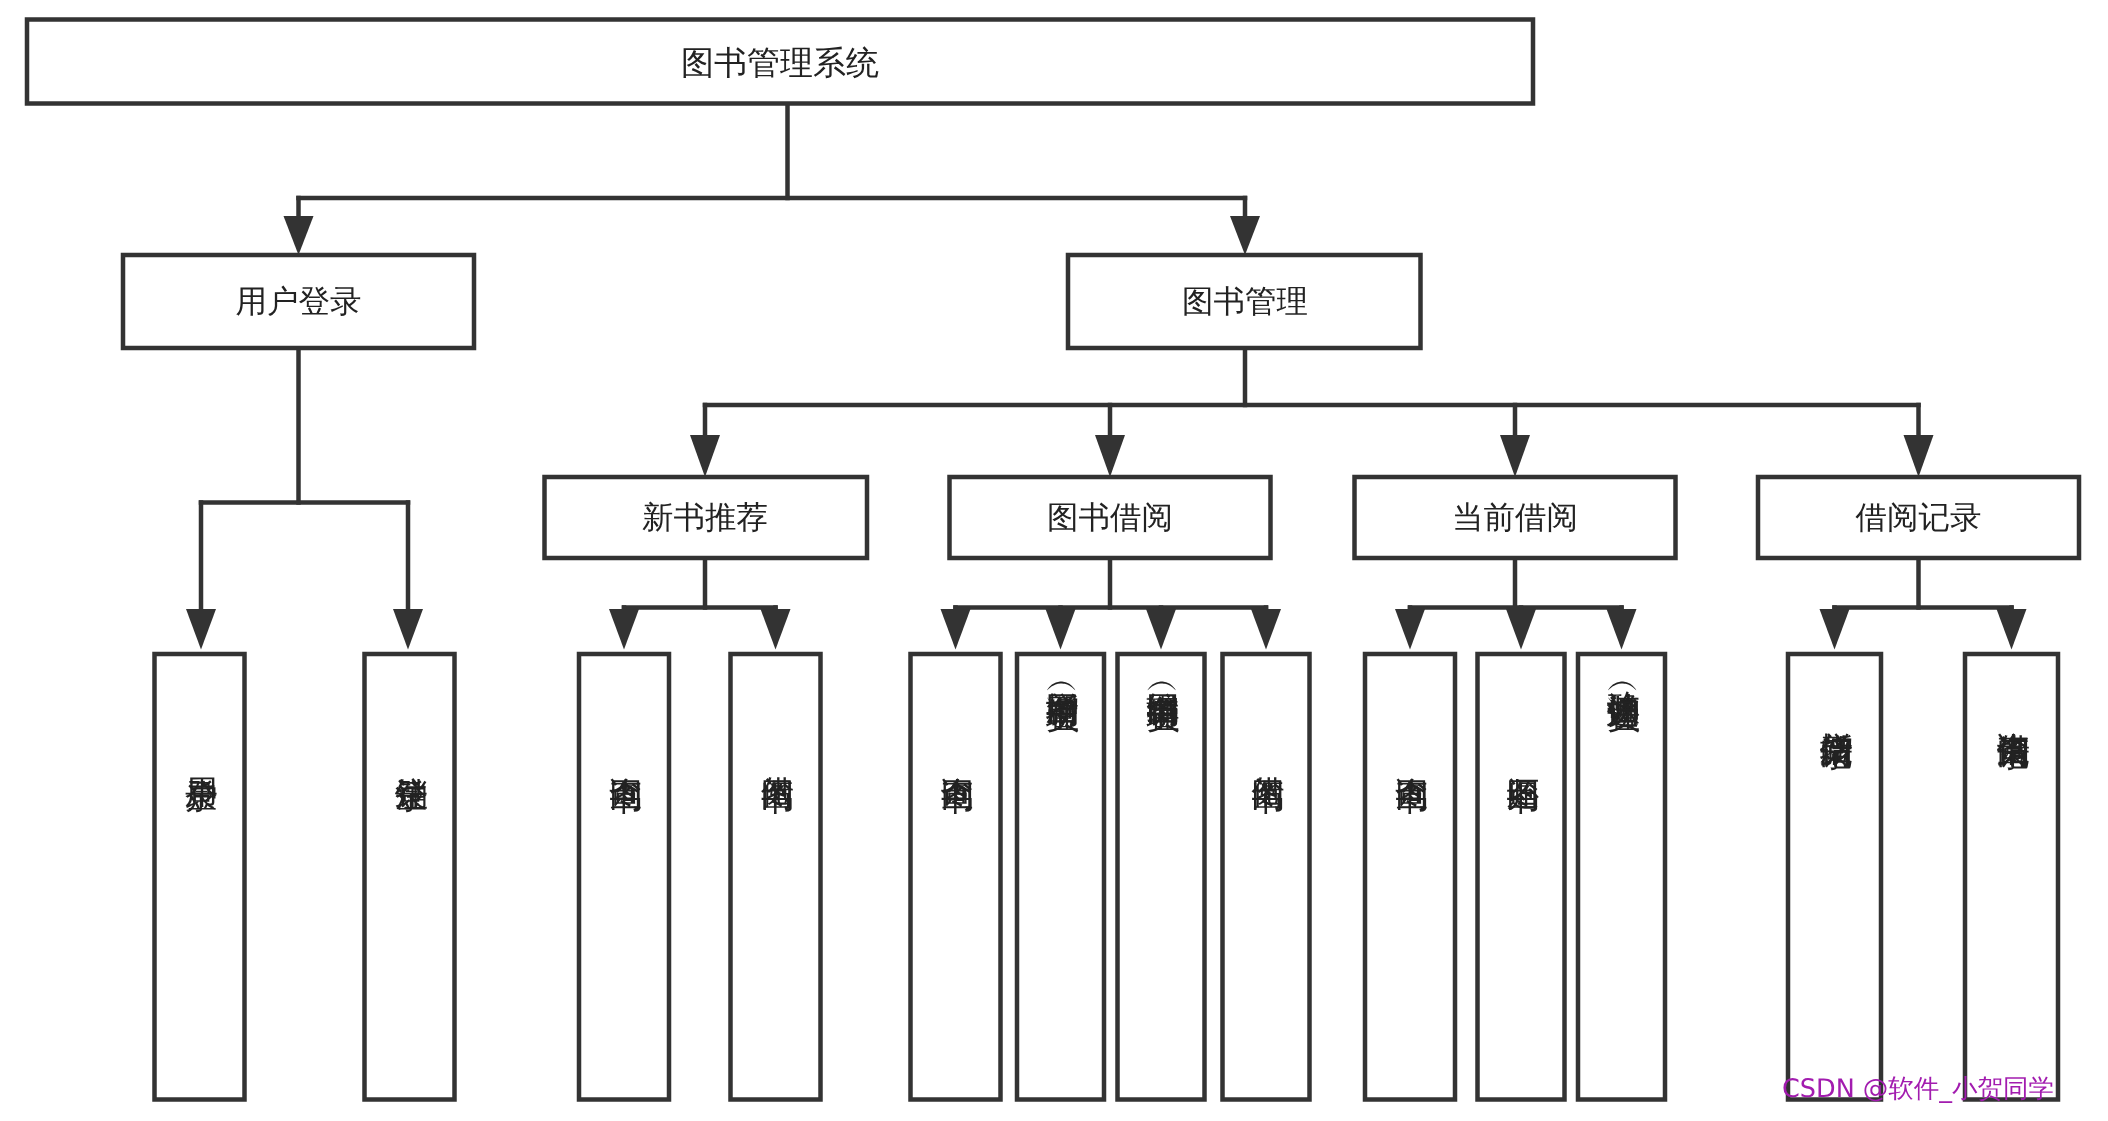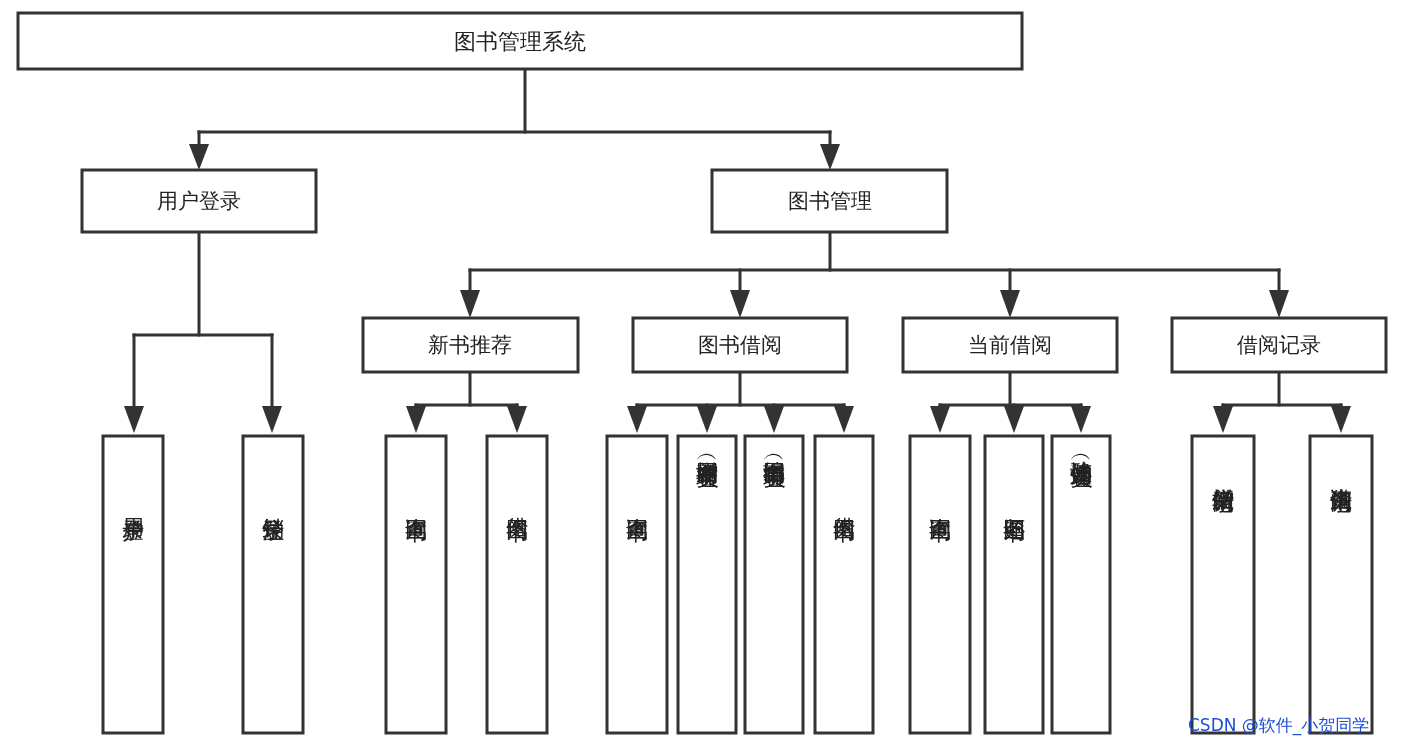--- a/index.html
+++ b/index.html
@@ -69,21 +69,21 @@
     letter-spacing: 1px;
     text-align: center;
     white-space: nowrap;
   }
   .watermark {
     position: absolute;
     left: 1188px;
     top: 714px;
     font-family: "DejaVu Sans", "Liberation Sans", sans-serif;
     font-size: 17px;
-    color: #1d4ed8;
+    color: #a21caf;
     white-space: nowrap;
     pointer-events: none;
   }
 </style>
 </head>
 <body>
 
 <div id="diagram-root">
 
   <svg class="diagram-canvas" viewBox="0 0 1405 747">

